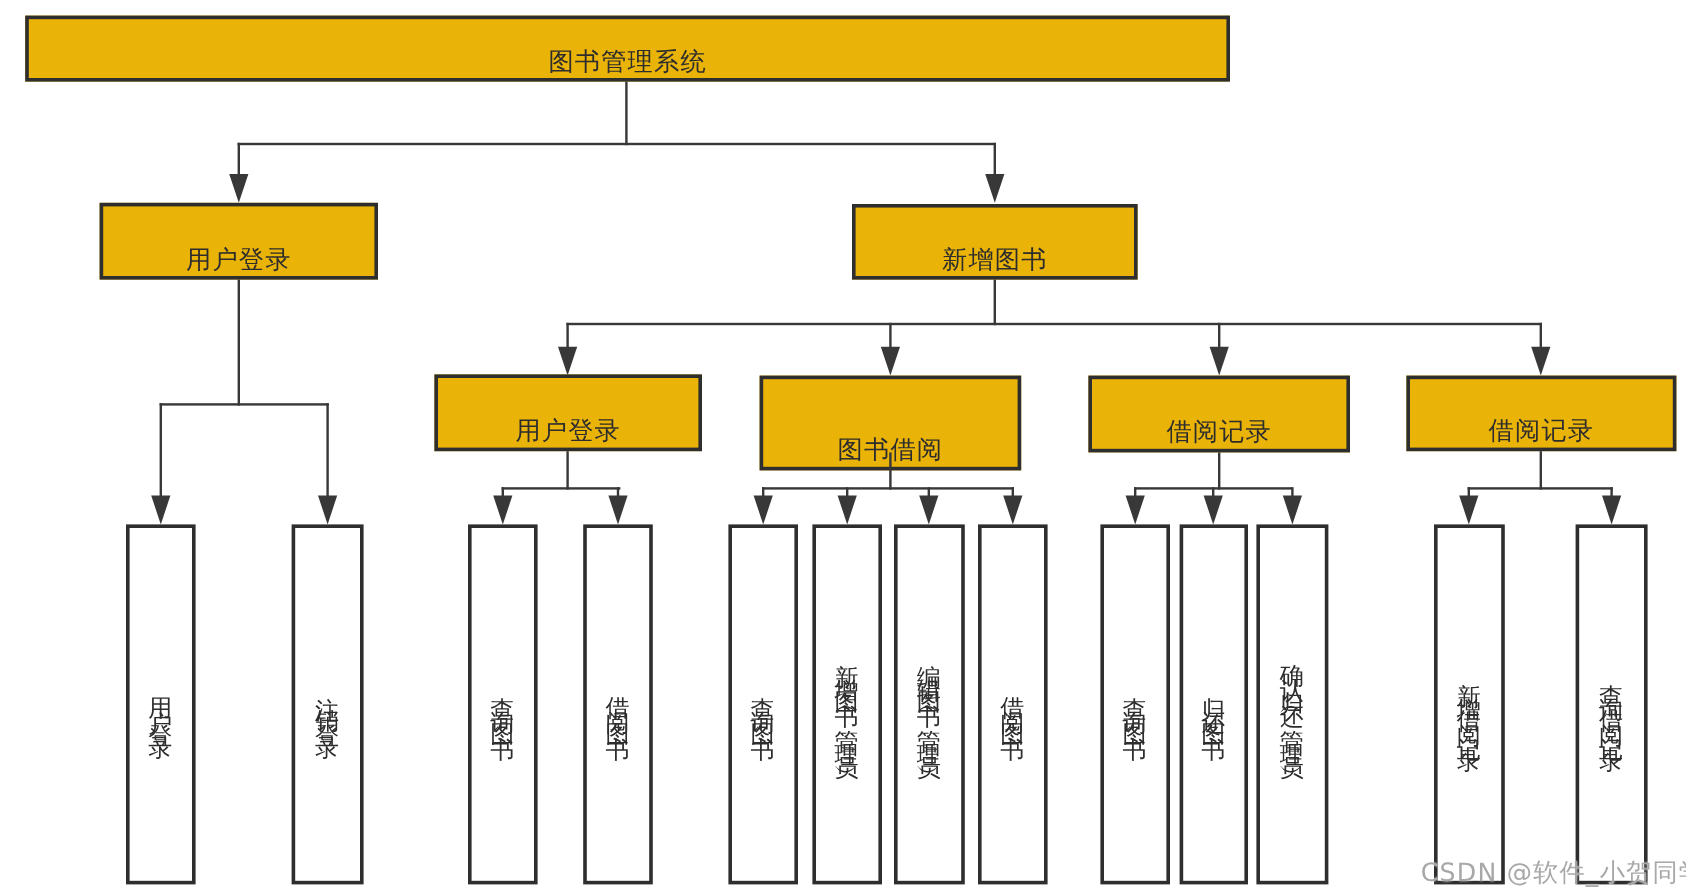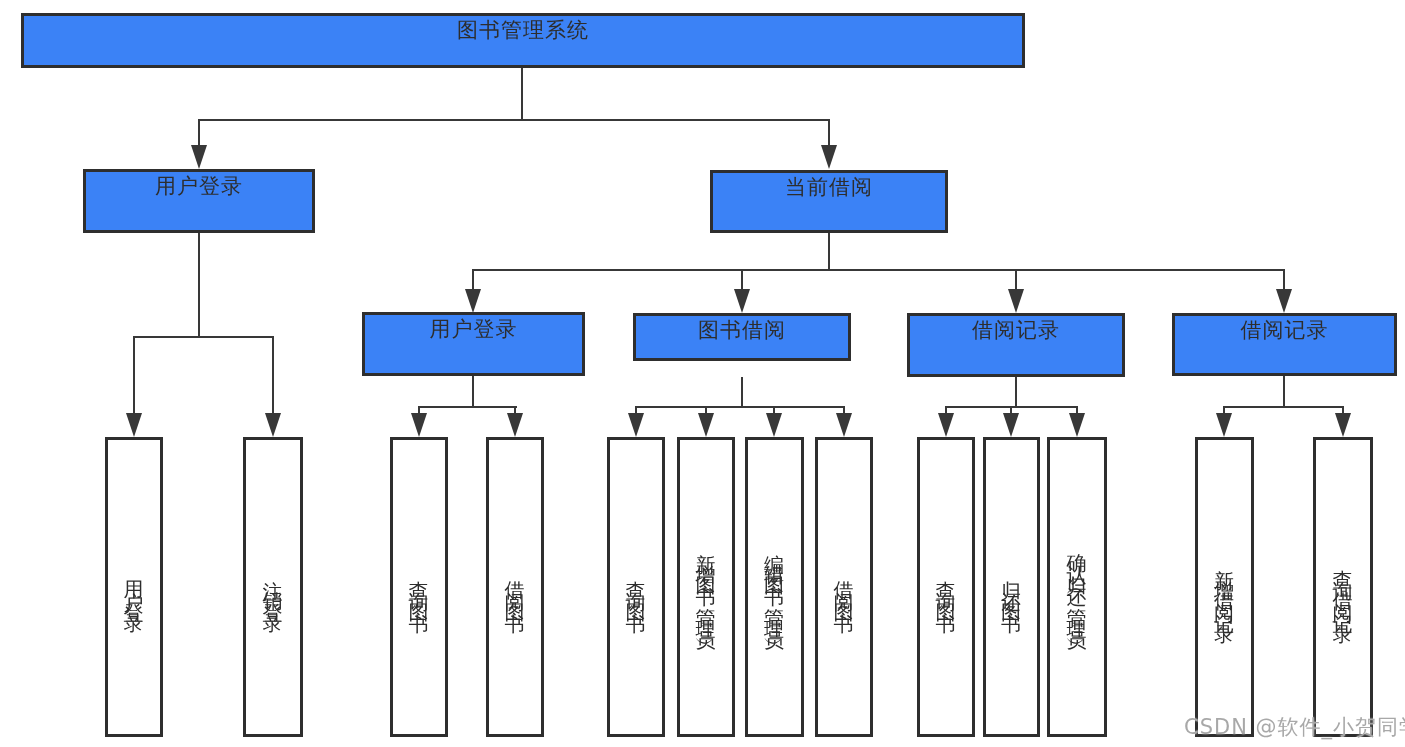--- a/index.html
+++ b/index.html
@@ -7,22 +7,22 @@
     --border:#2e2e2e;
     --text:#2d2d2d;
   }
   html,body{margin:0;padding:0;background:#fff;}
   #stage{
     position:relative;width:1405px;height:747px;background:#ffffff;
     font-family:"DejaVu Sans","Liberation Sans",sans-serif;
     overflow:hidden;
   }
   .box{
-    position:absolute;background:#3b82f6;border:3px solid var(--border);
-    box-sizing:border-box;display:flex;align-items:flex-start;justify-content:center;
+    position:absolute;background:#eab308;border:3px solid var(--border);
+    box-sizing:border-box;display:flex;align-items:flex-end;justify-content:center;
     color:var(--text);font-size:21px;letter-spacing:1px;white-space:nowrap;
   }
   .vbox{
     position:absolute;background:#ffffff;border:3px solid var(--border);
     box-sizing:border-box;display:flex;align-items:center;justify-content:center;
     color:var(--text);
   }
   .vlabel{
     writing-mode:vertical-rl;text-orientation:mixed;
     font-size:20px;line-height:1;letter-spacing:11px;
@@ -51,21 +51,21 @@
   <div class="hline" style="left:198px;top:119px;width:632px;height:2px;"></div>
   <div class="vline" style="left:198px;top:119px;width:2px;height:30px;"></div>
   <div class="arrow" style="left:191px;top:145px;"></div>
   <div class="vline" style="left:828px;top:119px;width:2px;height:30px;"></div>
   <div class="arrow" style="left:821px;top:145px;"></div>
 
   <div class="box" style="left:83px;top:169px;width:232px;height:64px;">
     <span>用户登录</span>
   </div>
   <div class="box" style="left:710px;top:170px;width:238px;height:63px;">
-    <span>当前借阅</span>
+    <span>新增图书</span>
   </div>
 
   <div class="vline" style="left:198px;top:233px;width:2px;height:105px;"></div>
   <div class="hline" style="left:133px;top:336px;width:141px;height:2px;"></div>
   <div class="vline" style="left:133px;top:336px;width:2px;height:79px;"></div>
   <div class="arrow" style="left:126px;top:413px;"></div>
   <div class="vline" style="left:272px;top:336px;width:2px;height:79px;"></div>
   <div class="arrow" style="left:265px;top:413px;"></div>
 
   <div class="vline" style="left:828px;top:233px;width:2px;height:38px;"></div>
@@ -75,21 +75,21 @@
   <div class="vline" style="left:741px;top:269px;width:2px;height:22px;"></div>
   <div class="arrow" style="left:734px;top:289px;"></div>
   <div class="vline" style="left:1015px;top:269px;width:2px;height:22px;"></div>
   <div class="arrow" style="left:1008px;top:289px;"></div>
   <div class="vline" style="left:1283px;top:269px;width:2px;height:22px;"></div>
   <div class="arrow" style="left:1276px;top:289px;"></div>
 
   <div class="box" style="left:362px;top:312px;width:223px;height:64px;">
     <span>用户登录</span>
   </div>
-  <div class="box" style="left:633px;top:313px;width:218px;height:48px;">
+  <div class="box" style="left:633px;top:313px;width:218px;height:79px;">
     <span>图书借阅</span>
   </div>
   <div class="box" style="left:907px;top:313px;width:218px;height:64px;">
     <span>借阅记录</span>
   </div>
   <div class="box" style="left:1172px;top:313px;width:225px;height:63px;">
     <span>借阅记录</span>
   </div>
 
   <div class="vline" style="left:472px;top:376px;width:2px;height:32px;"></div>

